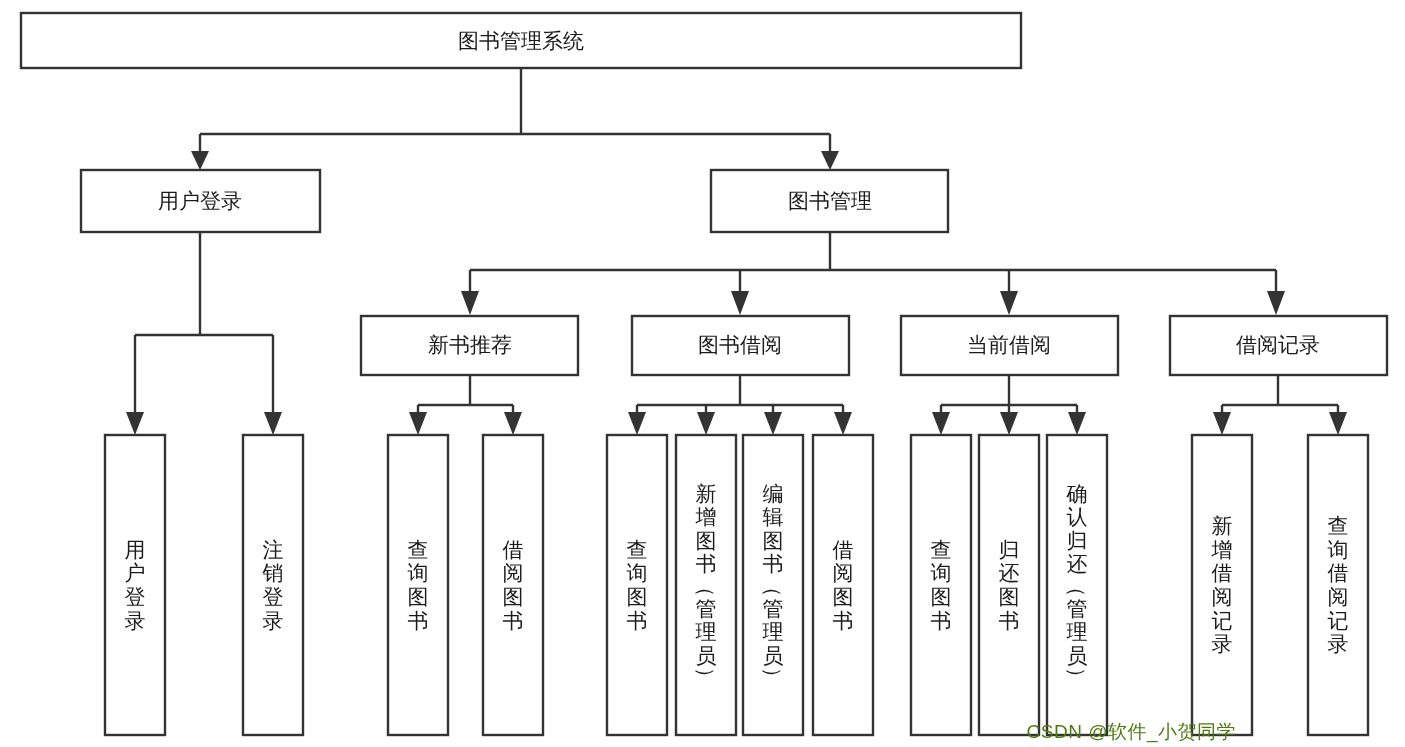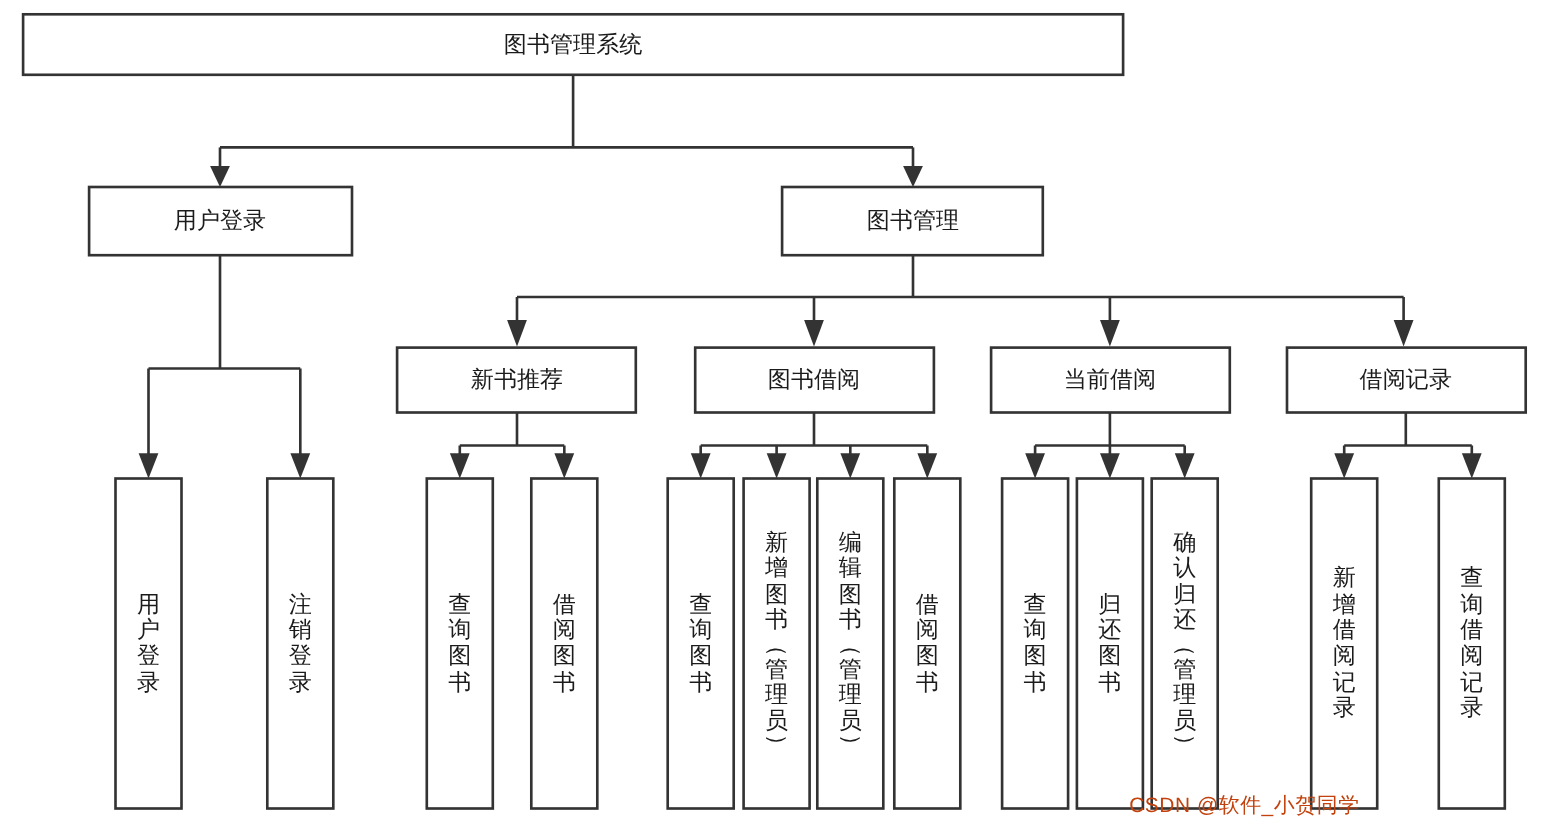--- a/index.html
+++ b/index.html
@@ -68,21 +68,21 @@
   }
   .leaf-label span {
     display: block;
   }
   .watermark {
     position: absolute;
     right: 8px;
     bottom: 2px;
     font-family: "Liberation Sans", "DejaVu Sans", sans-serif;
     font-size: 19px;
-    color: #c2410c;
+    color: #4d7c0f;
     letter-spacing: 0.5px;
     user-select: none;
     text-align: right;
   }
 </style>
 </head>
 <body>
 
 <div id="diagram-root">
 

